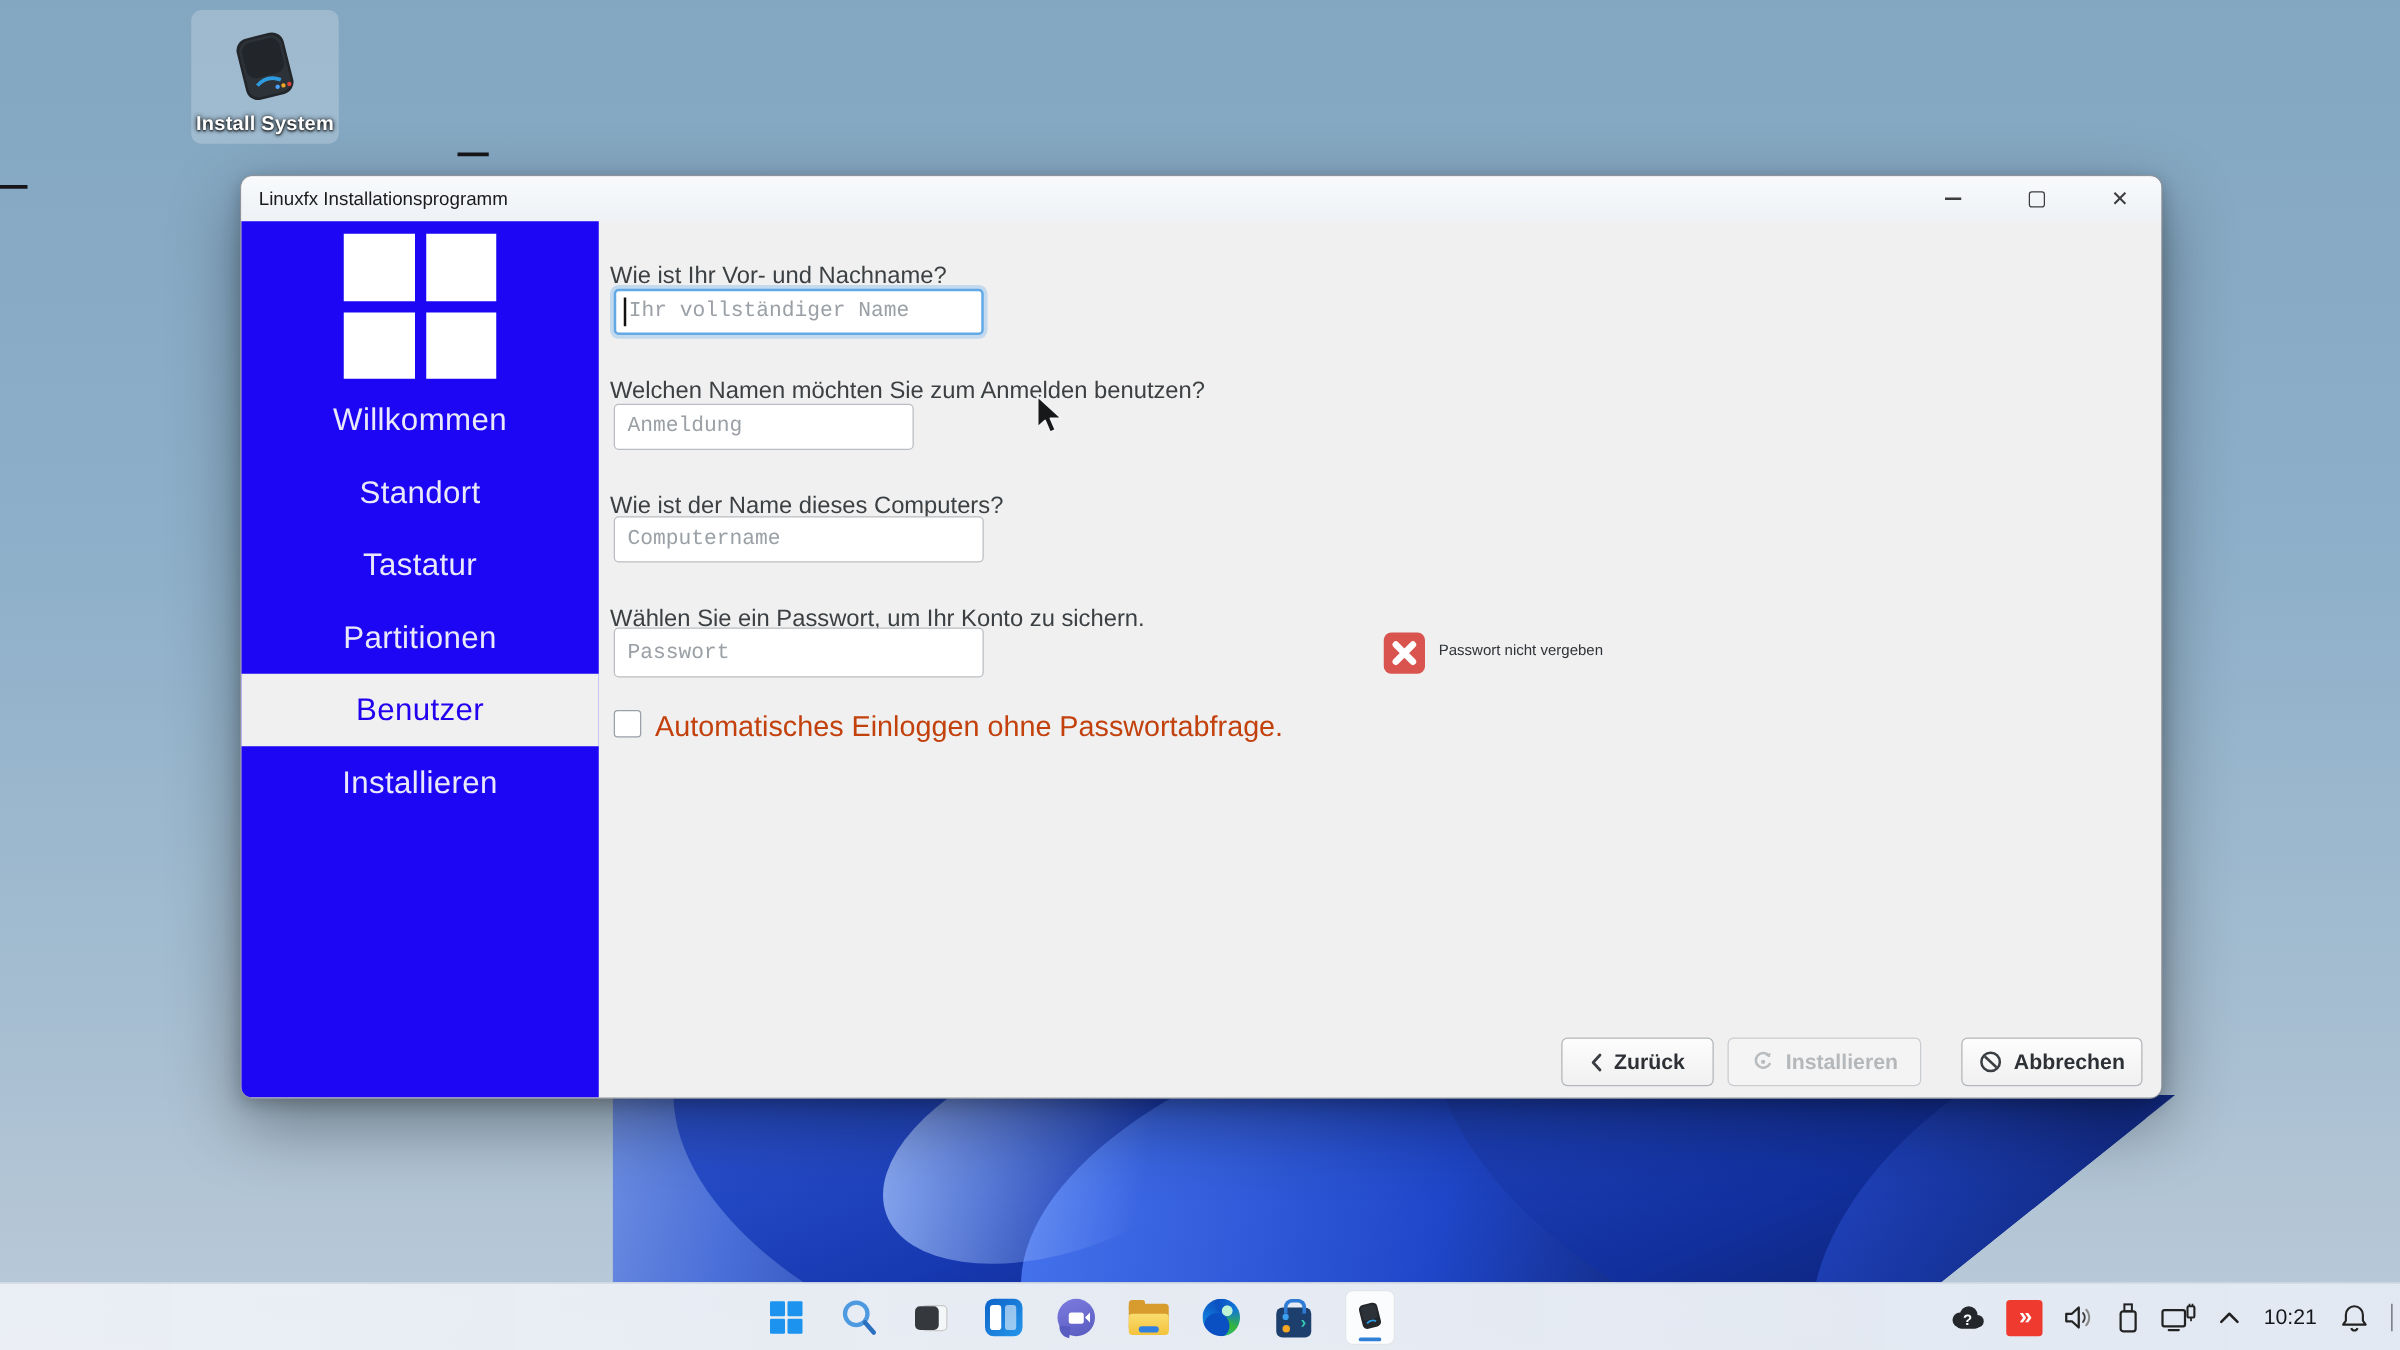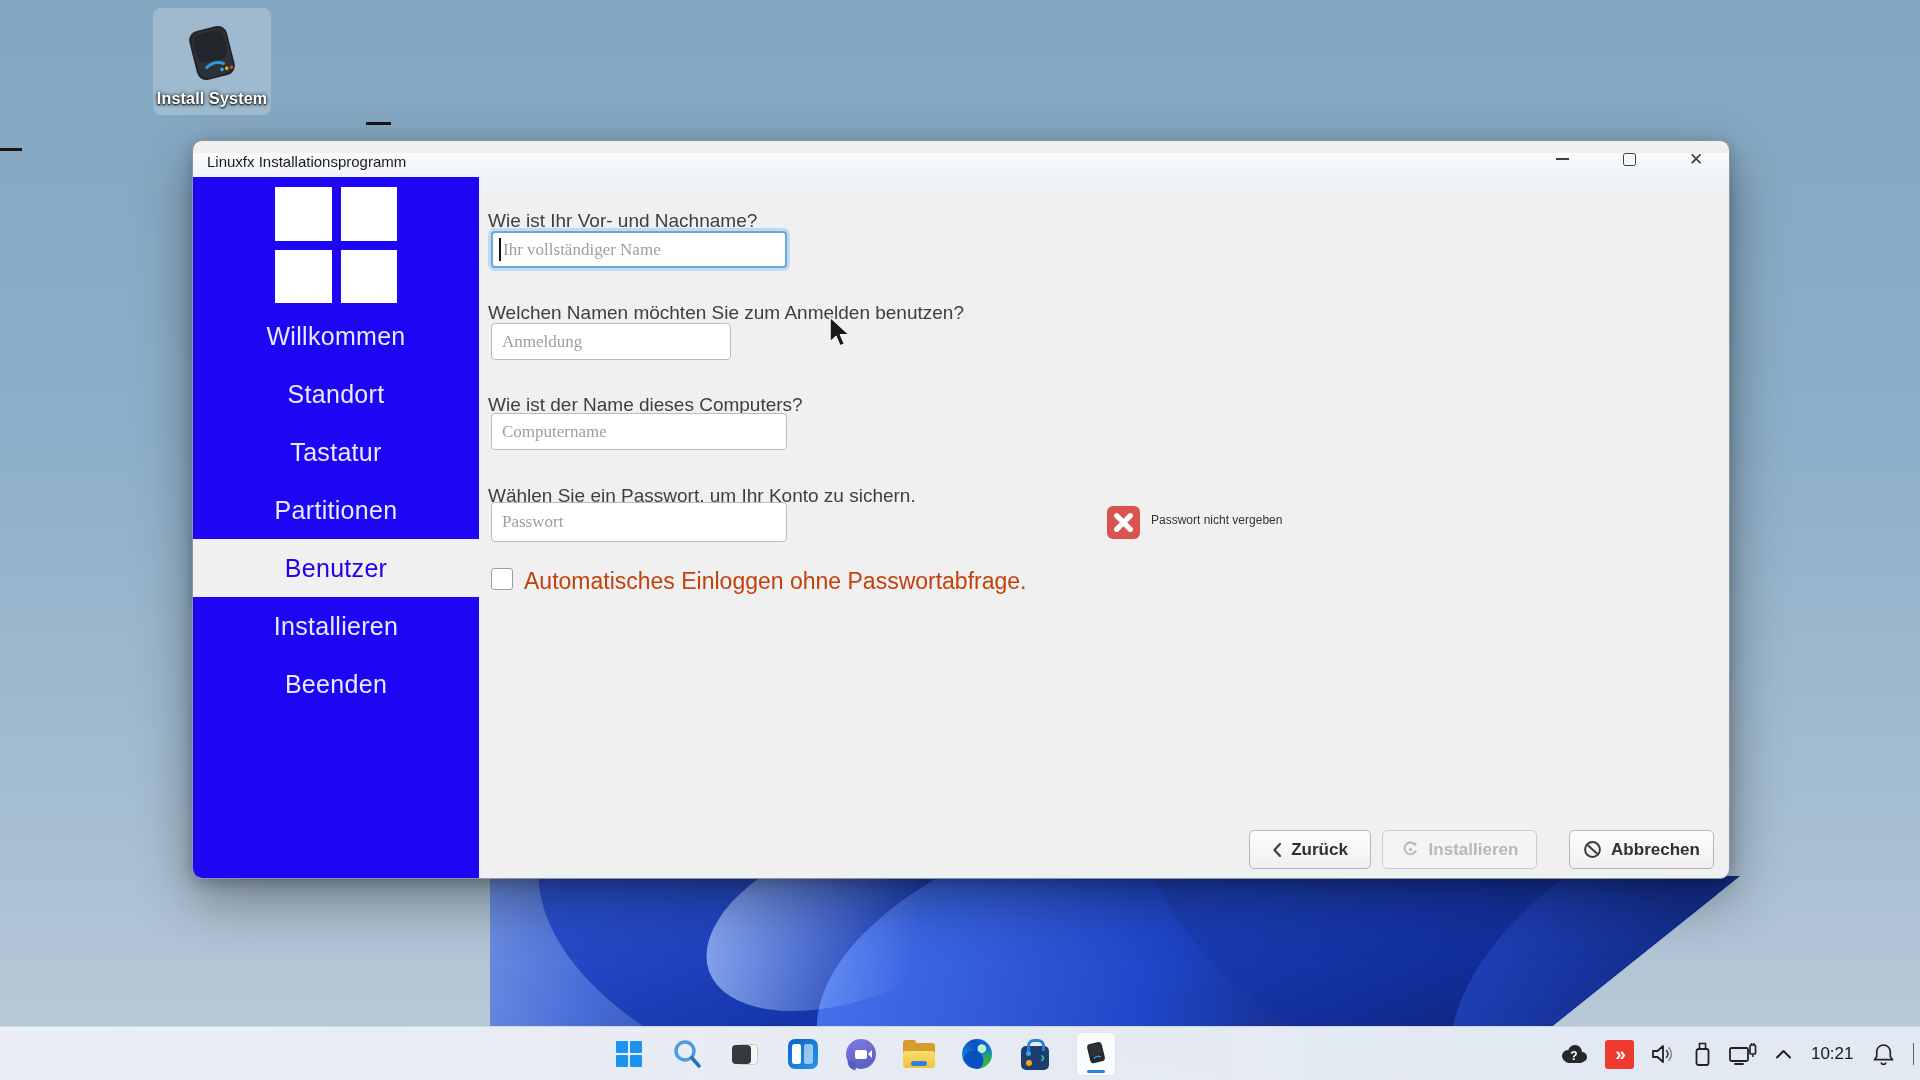--- a/index.html
+++ b/index.html
@@ -28,21 +28,21 @@
     align-items:center;justify-content:flex-start;padding-top:16px;box-sizing:border-box;cursor:default;}
   .di-label{margin-top:2px;color:#fff;font-size:16px;font-weight:bold;letter-spacing:.2px;
     text-shadow:0 1px 2px #000,0 0 4px rgba(0,0,0,.9);white-space:nowrap;}
   
   .artifact{position:absolute;background:#15151a;z-index:3;}
   
   .window{position:absolute;left:192px;top:140px;width:1538px;height:739px;z-index:5;
     background:#f0f0f0;border:1px solid #8d949c;border-radius:10px;box-sizing:border-box;
     box-shadow:0 20px 55px rgba(0,0,0,.38),0 4px 14px rgba(0,0,0,.22);overflow:hidden;}
   .titlebar{position:absolute;left:0;top:0;right:0;height:36px;
-    background:linear-gradient(180deg,#f8fafc,#eef1f5);display:flex;align-items:flex-start;margin-top:12px;}
+    background:linear-gradient(180deg,#f8fafc,#eef1f5);display:flex;align-items:center;}
   .title{margin-left:14px;font-size:15px;color:#1b1b1b;}
   .caption{position:absolute;right:10px;top:0;height:36px;display:flex;align-items:center;}
   .cap-btn{width:46px;height:30px;display:flex;align-items:center;justify-content:center;
     margin-left:21px;cursor:default;}
   .glyph-min{width:13px;height:2px;background:#3d3d3d;}
   .glyph-max{width:11px;height:11px;border:1.6px solid #3d3d3d;border-radius:2.5px;}
   .glyph-close{font-size:17px;color:#3d3d3d;line-height:1;}
   
   .sidebar{position:absolute;left:0;top:36px;bottom:0;width:286px;background:#1d06f3;}
   .logo{position:absolute;left:82px;top:10px;width:122px;height:116px;
@@ -51,21 +51,21 @@
   .nav{position:absolute;left:0;top:130px;width:100%;}
   .nav-item{height:58px;display:flex;align-items:center;justify-content:center;
     color:#e9e9fb;font-size:25px;font-weight:400;letter-spacing:.3px;cursor:default;}
   .nav-item.active{background:#f0f0f0;color:#2101f0;}
   
   .content{position:absolute;left:286px;top:36px;right:0;bottom:0;}
   .q-label{position:absolute;left:9px;font-size:19px;color:#3c4043;white-space:nowrap;}
   .field{position:absolute;}
   .field input{width:100%;height:100%;box-sizing:border-box;border:1px solid #b9bdc1;
     border-radius:4px;background:#fff;padding:0 10px;font-size:17px;color:#333;
-    font-family:Liberation Serif, serif;outline:none;}
+    font-family:Liberation Mono, monospace;outline:none;}
   .field input::placeholder{color:#9aa0a6;opacity:1;}
   .field.focused input{border:2px solid #63a9e6;box-shadow:0 0 0 3px rgba(110,175,235,.35);}
   .caret{position:absolute;left:8px;top:7px;width:1.6px;height:23px;background:#111;z-index:2;}
   .err-box{position:absolute;width:33px;height:33px;background:#d9534f;border-radius:6px;
     display:flex;align-items:center;justify-content:center;}
   .status-text{position:absolute;font-size:12px;color:#2f3338;white-space:nowrap;}
   .checkbox{position:absolute;width:22px;height:22px;background:#fff;border:1px solid #9aa0a6;
     border-radius:3px;box-sizing:border-box;}
   .cb-label{position:absolute;font-size:23px;color:#c2410c;white-space:nowrap;}
   
@@ -194,21 +194,20 @@
           <div></div>
           <div></div>
       </div>
       <div class="nav">
         <div class="nav-item">Willkommen</div>
         <div class="nav-item">Standort</div>
         <div class="nav-item">Tastatur</div>
         <div class="nav-item">Partitionen</div>
         <div class="nav-item active">Benutzer</div>
         <div class="nav-item">Installieren</div>
-        <div class="nav-item">Beenden</div>
       </div>
     </aside>
 
     <main class="content">
       <div class="q-label" style="top:33px;">Wie ist Ihr Vor- und Nachname?</div>
       <div class="field focused" style="left:12px;top:54px;width:296px;height:37px;">
         <input type="text" placeholder="Ihr vollständiger Name" style="">
         <div class="caret"></div>
       </div>
 

